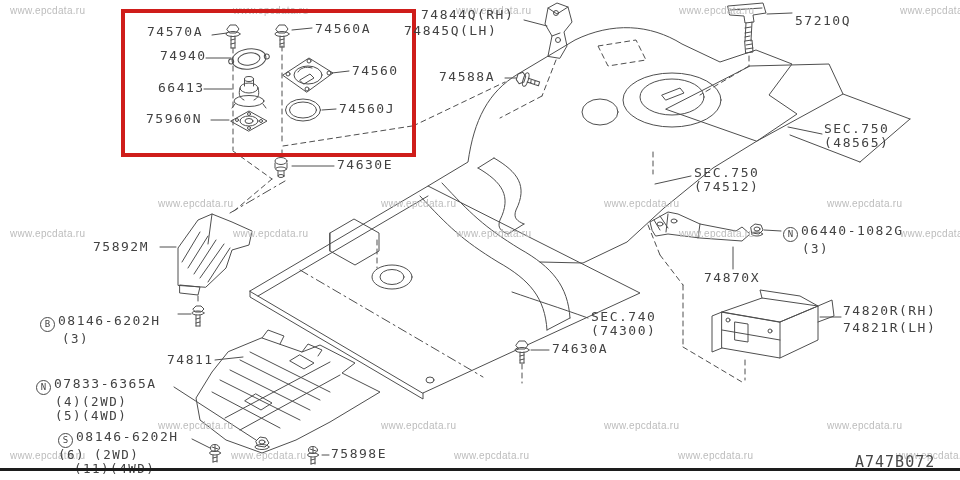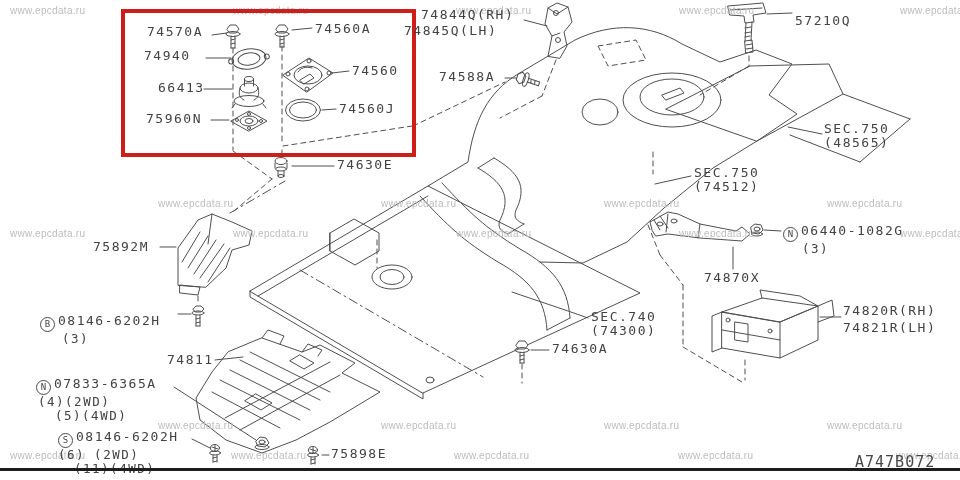--- a/index.html
+++ b/index.html
@@ -308,21 +308,21 @@
   <span class="wm" style="left:827px;top:420px">www.epcdata.ru</span>
   <span class="wm" style="left:10px;top:450px">www.epcdata.ru</span>
   <span class="wm" style="left:231px;top:450px">www.epcdata.ru</span>
   <span class="wm" style="left:454px;top:450px">www.epcdata.ru</span>
   <span class="wm" style="left:678px;top:450px">www.epcdata.ru</span>
   <span class="wm" style="left:896px;top:450px">www.epcdata.ru</span>
 
   <div class="redbox"></div>
 
   <div class="lbl" style="left:147px;top:25px">74570A</div>
-  <div class="lbl" style="left:144px;top:49px">74940</div>
+  <div class="lbl" style="left:160px;top:49px">74940</div>
   <div class="lbl" style="left:158px;top:81px">66413</div>
   <div class="lbl" style="left:146px;top:112px">75960N</div>
   <div class="lbl" style="left:315px;top:22px">74560A</div>
   <div class="lbl" style="left:352px;top:64px">74560</div>
   <div class="lbl" style="left:339px;top:102px">74560J</div>
   <div class="lbl" style="left:337px;top:158px">74630E</div>
   <div class="lbl" style="left:421px;top:8px">74844Q(RH)</div>
   <div class="lbl" style="left:404px;top:24px">74845Q(LH)</div>
   <div class="lbl" style="left:439px;top:70px">74588A</div>
   <div class="lbl" style="left:795px;top:14px">57210Q</div>
@@ -348,21 +348,21 @@
 
   <div class="lbl" style="left:40px;top:314px">
     <span class="circ">B</span><span>08146-6202H</span>
     <div class="qty" style="margin-left:22px">(3)</div>
   </div>
 
   <div class="lbl" style="left:167px;top:353px">74811</div>
 
   <div class="lbl" style="left:36px;top:377px">
     <span class="circ">N</span><span>07833-6365A</span>
-    <div class="qty" style="margin-left:2px">(4)(2WD)</div>
+    <div class="qty" style="margin-left:19px">(4)(2WD)</div>
     <div class="qty" style="margin-left:19px">(5)(4WD)</div>
   </div>
 
   <div class="lbl" style="left:58px;top:430px">
     <span class="circ">S</span><span>08146-6202H</span>
     <div class="qty" style="">(6) (2WD)</div>
     <div class="qty" style="margin-left:16px">(11)(4WD)</div>
   </div>
 
   <div class="lbl" style="left:331px;top:447px">75898E</div>

